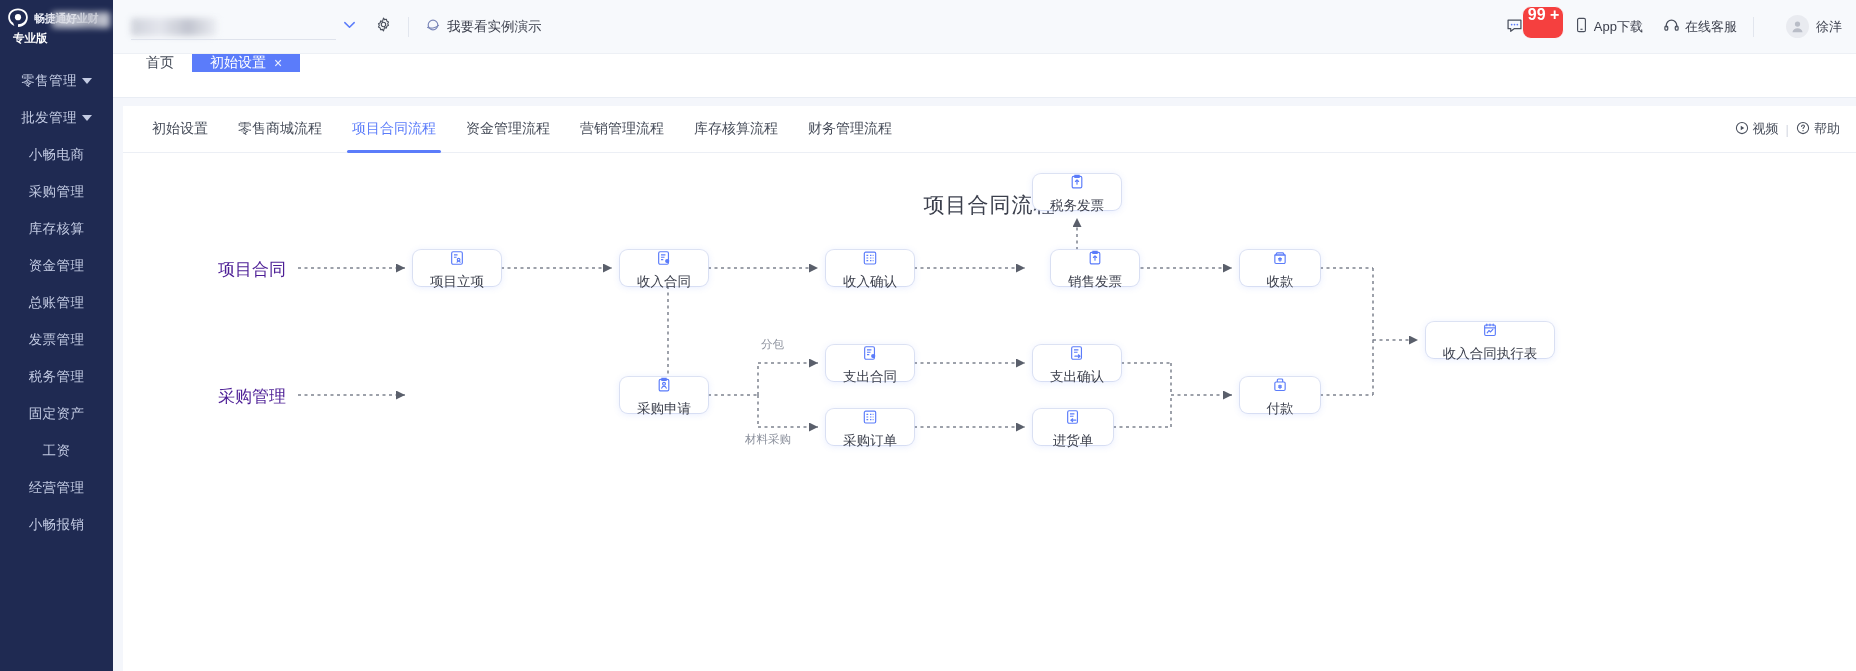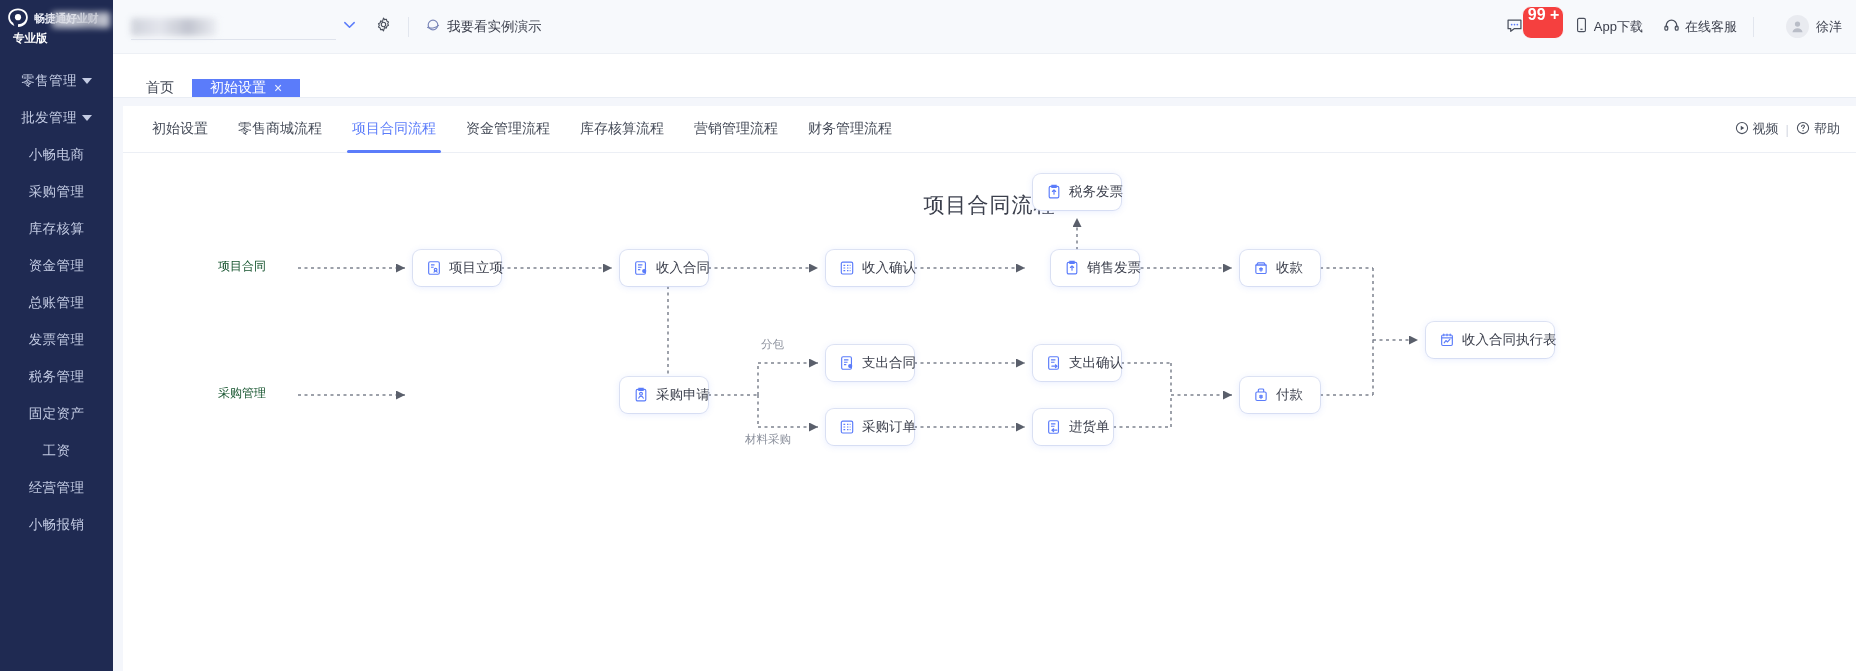--- a/index.html
+++ b/index.html
@@ -85,21 +85,21 @@
   }
   .avatar{
     width:23px;height:23px;border-radius:50%;background:#e9ebf0;
     display:flex;align-items:center;justify-content:center;margin-left:16px;
   }
   .username{ color:#3b3f4c; font-size:13px; margin-left:7px; white-space:nowrap; }
 
   
   .pagetabs{
     height:44px; flex:0 0 44px; background:#ffffff;
-    display:flex; align-items:flex-end; padding-left:15px; gap:0;
+    display:flex; align-items:flex-start; padding-left:15px; gap:0;
     border-bottom:1px solid #e9edf4;
   }
   .ptab{
     display:flex; align-items:center; padding:0 18px; font-size:14px;
     color:#444a57; cursor:pointer; gap:8px; white-space:nowrap;
   }
   .ptab.active{ background:#5b7cfa; color:#fff; }
   .ptab .x{ font-size:14px; opacity:.9; }
 
   
@@ -131,24 +131,24 @@
     text-align:center; font-size:21px; color:#3b3f4c; font-weight:400;
     margin-top:38px; letter-spacing:1px;
   }
 
   
   .canvas{ position:absolute; left:0; top:88px; width:1733px; height:520px; }
   .node{
     position:absolute; height:36px; background:#fff; border-radius:8px;
     box-shadow:0 1px 7px rgba(91,124,250,.17), 0 0 0 1px rgba(225,229,242,.9);
     display:flex; align-items:center; gap:7px; padding:0 13px;
-    font-size:13.5px; color:#3b3f4c; cursor:pointer; white-space:nowrap;
+    font-size:13.5px; color:#3b3f4c; cursor:pointer; white-space:nowrap;flex-direction:column;
   }
   .node .ic{ width:16px;height:16px;flex:0 0 16px;display:block; }
-  .rowlabel{ position:absolute; font-size:12px; color:#14532d; white-space:nowrap; }
+  .rowlabel{ position:absolute; font-size:17px; color:#4c1d95; white-space:nowrap; }
   .edgelabel{ position:absolute; font-size:11.5px; color:#8b909c; white-space:nowrap; }
   svg.edges{ position:absolute; left:0; top:0; width:1733px; height:520px; overflow:visible; }
 </style>
 </head>
 <body>
 
 <div id="app">
 
   <div class="sidebar">
     <div class="logo-wrap">
@@ -300,24 +300,24 @@
         <div class="stab">
             <span>零售商城流程</span>
           </div>
         <div class="stab active">
             <span>项目合同流程</span>
           </div>
         <div class="stab">
             <span>资金管理流程</span>
           </div>
         <div class="stab">
+            <span>营销管理流程</span>
+          </div>
+        <div class="stab">
             <span>库存核算流程</span>
-          </div>
-        <div class="stab">
-            <span>营销管理流程</span>
           </div>
         <div class="stab">
             <span>财务管理流程</span>
           </div>
 
         <div class="subtabs-right">
           <span class="sr-link">
             <span>
               <svg width="14" height="14" viewBox="0 0 16 16" fill="none" stroke="#4a505d" stroke-width="1.2">
                 <circle cx="8" cy="8" r="6.4"></circle>

